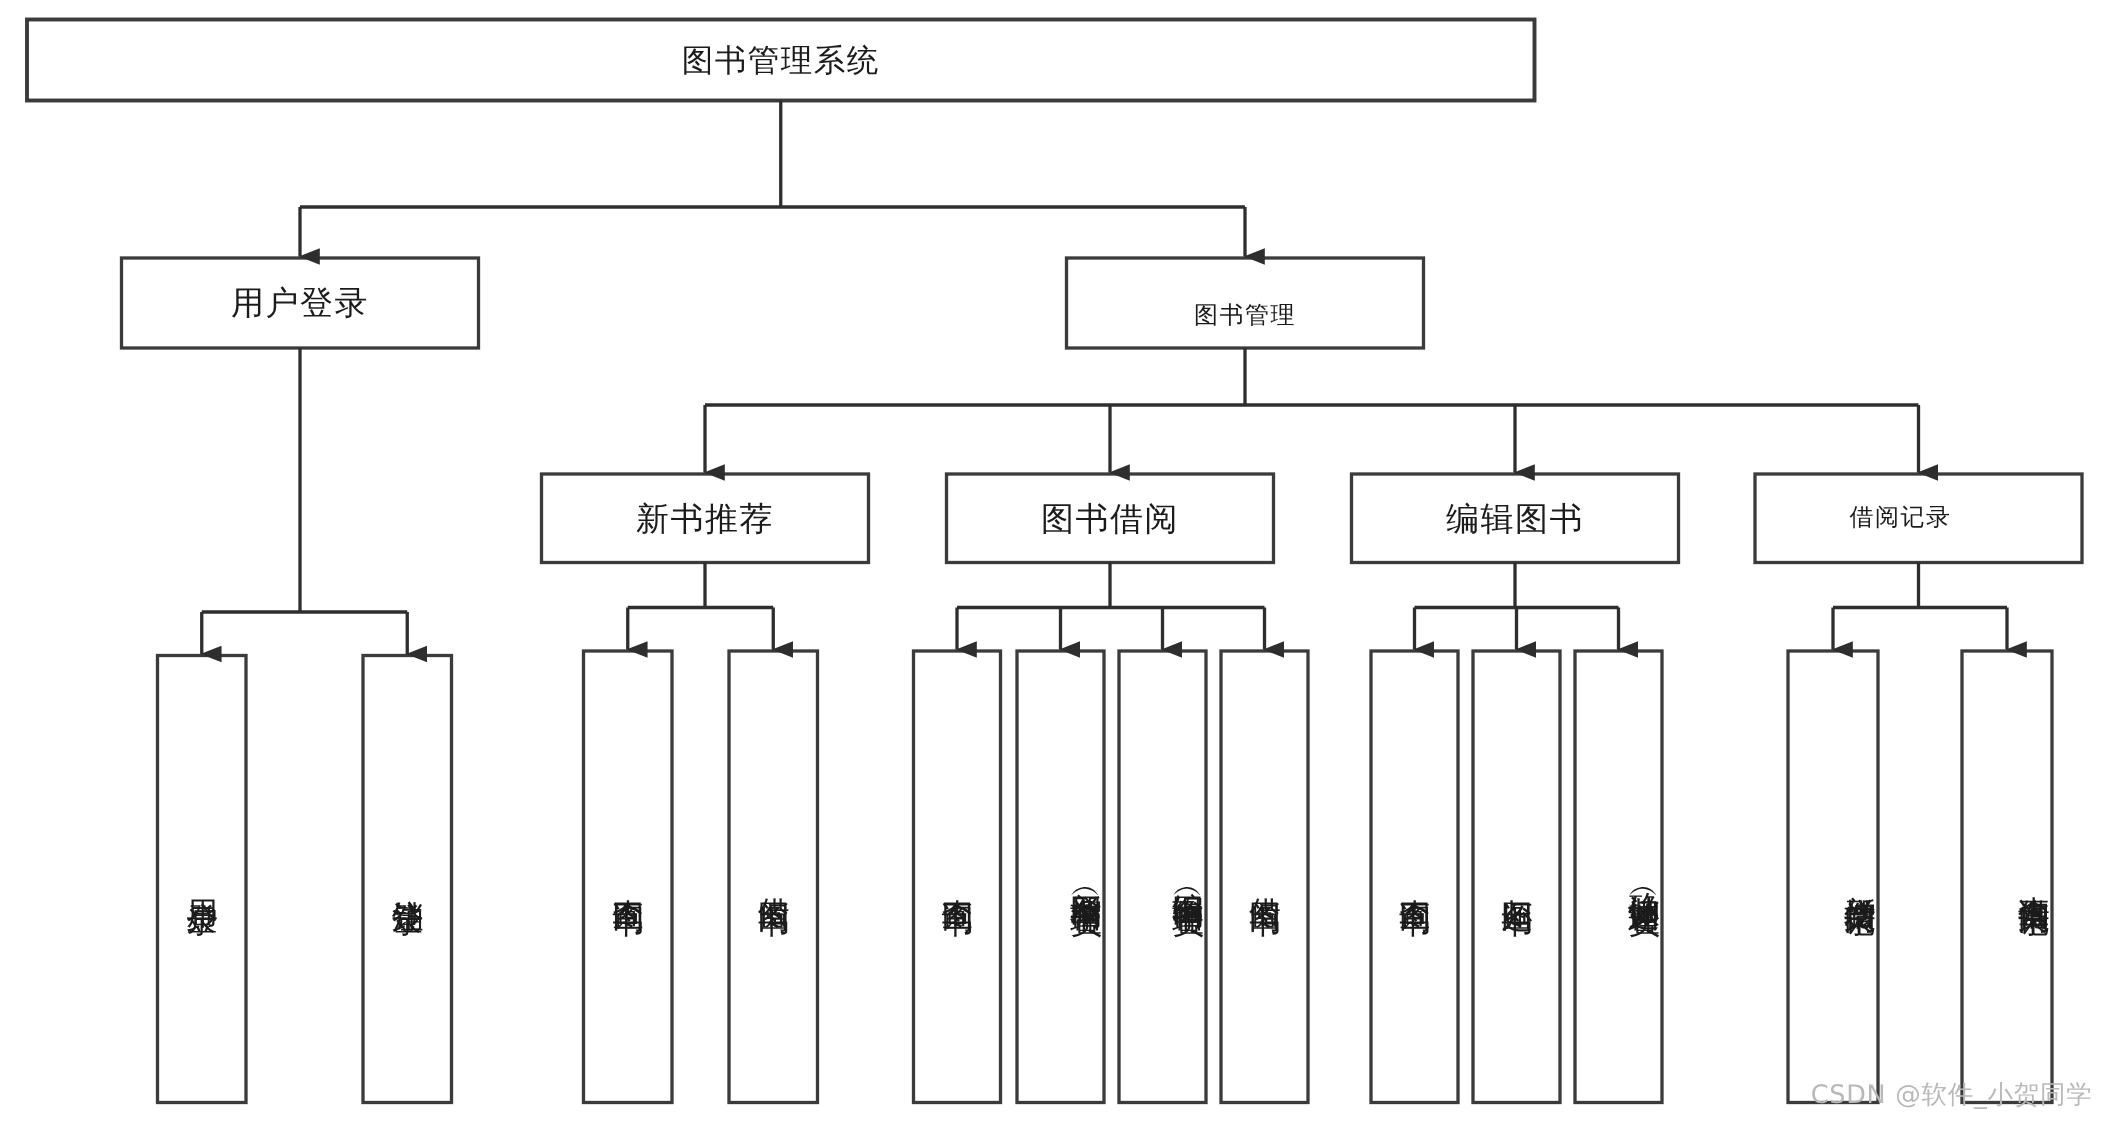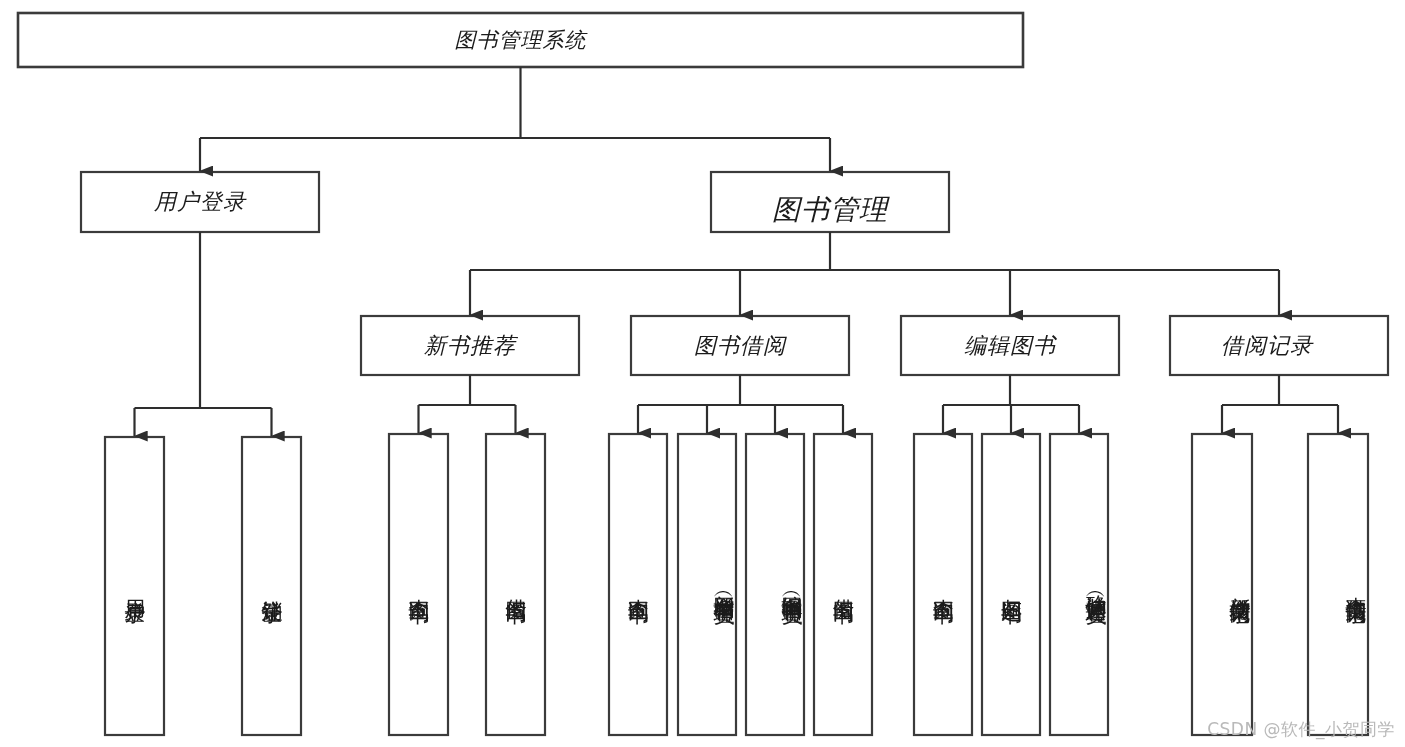--- a/index.html
+++ b/index.html
@@ -66,21 +66,20 @@
   }
   .hbox-label {
     position: absolute;
     font-family: "DejaVu Sans", "Liberation Sans", sans-serif;
     color: #1b1b1b;
     display: flex;
     align-items: center;
     justify-content: center;
     white-space: nowrap;
     pointer-events: none;
-    font-style: italic;
   }
   #watermark {
     position: absolute;
     right: 10px;
     bottom: 6px;
     font-family: "DejaVu Sans", "Liberation Sans", sans-serif;
     font-size: 17px;
     color: #b9b9b9;
     letter-spacing: 0.5px;
     white-space: nowrap;
@@ -154,25 +153,25 @@
         <path d="M 1279 375 L 1279 405" class="conn"></path>
         <path d="M 1222 405 L 1338 405" class="conn"></path>
         <path d="M 1222 405 L 1222 433" class="conn" marker-end="url(#arrow)"></path>
         <path d="M 1338 405 L 1338 433" class="conn" marker-end="url(#arrow)"></path>
       </g>
   </svg>
 
   <div id="labels-layer">
       <div class="hbox-label" style="left: 18px; top: 13px; width: 1005px; height: 54px; font-size: 21px; letter-spacing: 1px;">图书管理系统</div>
       <div class="hbox-label" style="left: 81px; top: 172px; width: 238px; height: 60px; font-size: 22px; letter-spacing: 1px;">用户登录</div>
-      <div class="hbox-label" style="left: 711px; top: 172px; width: 238px; height: 76px; font-size: 28px; letter-spacing: 1px;">图书管理</div>
+      <div class="hbox-label" style="left: 711px; top: 172px; width: 238px; height: 76px; font-size: 16px; letter-spacing: 1px;">图书管理</div>
       <div class="hbox-label" style="left: 361px; top: 316px; width: 218px; height: 59px; font-size: 22px; letter-spacing: 1px;">新书推荐</div>
       <div class="hbox-label" style="left: 631px; top: 316px; width: 218px; height: 60px; font-size: 22px; letter-spacing: 1px;">图书借阅</div>
       <div class="hbox-label" style="left: 901px; top: 316px; width: 218px; height: 59px; font-size: 22px; letter-spacing: 1px;">编辑图书</div>
-      <div class="hbox-label" style="left: 1170px; top: 316px; width: 194px; height: 59px; font-size: 22px; letter-spacing: 1px;">借阅记录</div>
+      <div class="hbox-label" style="left: 1170px; top: 316px; width: 194px; height: 59px; font-size: 16px; letter-spacing: 1px;">借阅记录</div>
       <div class="leaf-label centered" style="left: 105px; top: 443px; width: 59px; height: 286px;">用户登录</div>
       <div class="leaf-label centered" style="left: 242px; top: 443px; width: 59px; height: 286px;">注销登录</div>
       <div class="leaf-label centered" style="left: 389px; top: 440px; width: 59px; height: 289px;">查询图书</div>
       <div class="leaf-label centered" style="left: 486px; top: 440px; width: 59px; height: 289px;">借阅图书</div>
       <div class="leaf-label centered" style="left: 609px; top: 440px; width: 58px; height: 289px;">查询图书</div>
       <div class="leaf-label" style="left: 678px; top: 440px; width: 58px; height: 289px;">新增图书（管理员）</div>
       <div class="leaf-label" style="left: 746px; top: 440px; width: 58px; height: 289px;">编辑图书（管理员）</div>
       <div class="leaf-label centered" style="left: 814px; top: 440px; width: 58px; height: 289px;">借阅图书</div>
       <div class="leaf-label centered" style="left: 914px; top: 440px; width: 58px; height: 289px;">查询图书</div>
       <div class="leaf-label centered" style="left: 982px; top: 440px; width: 58px; height: 289px;">归还图书</div>

